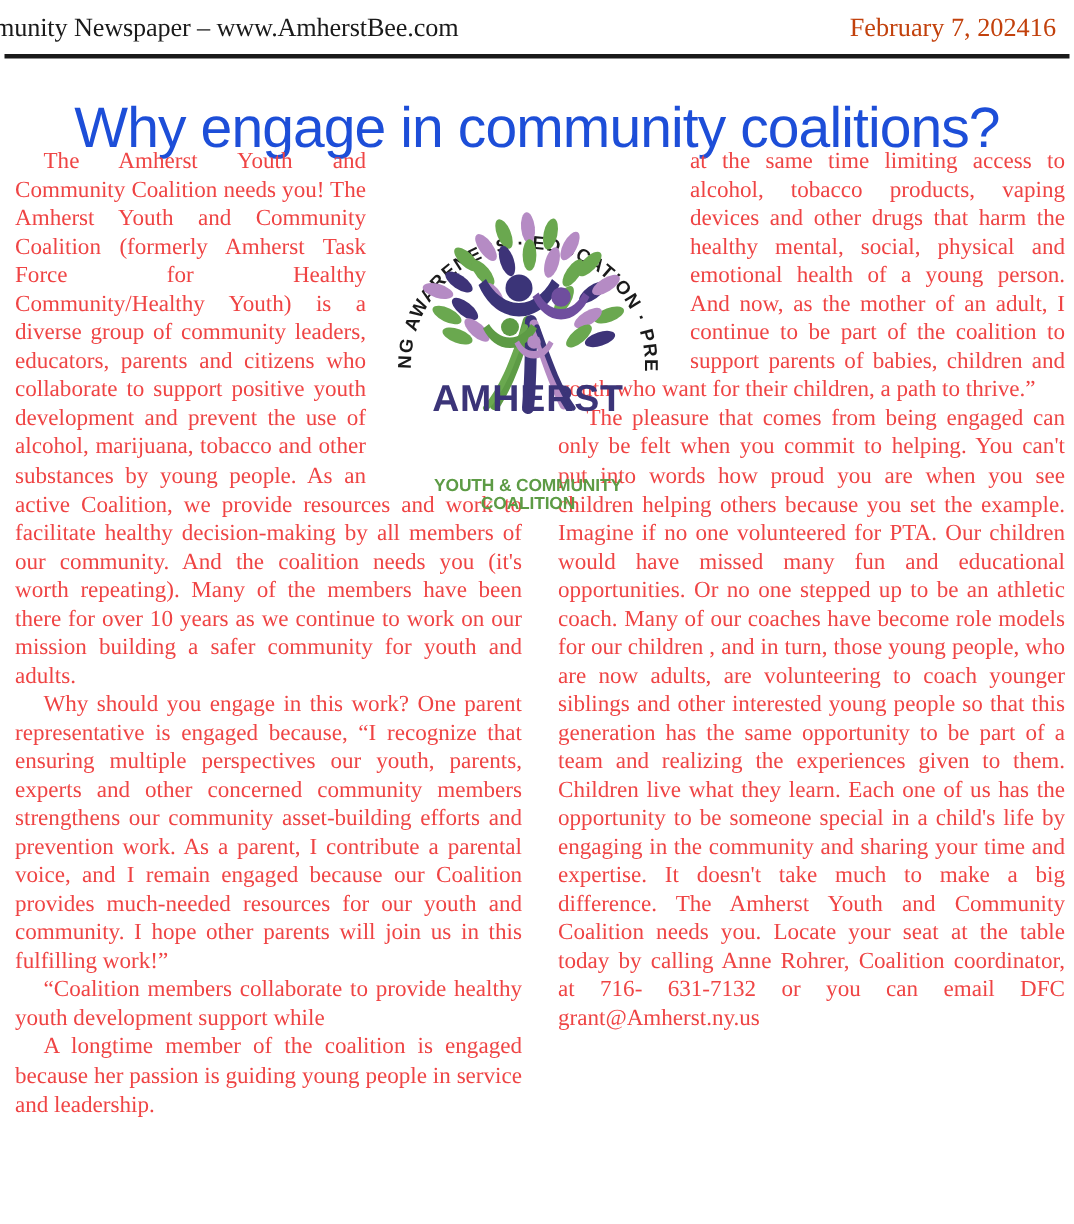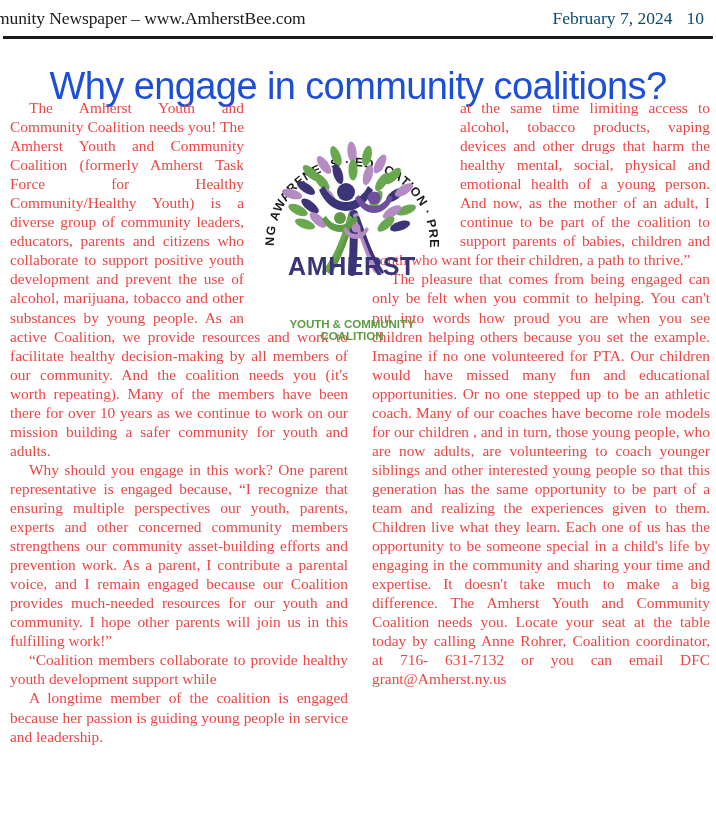--- a/index.html
+++ b/index.html
@@ -32,24 +32,23 @@
   .masthead-left {
     font-size: 17.5px;
     letter-spacing: -0.1px;
     white-space: nowrap;
     margin-left: -4px;
     color: #1a1a1a;
   }
   .masthead-right {
     display: flex;
     align-items: baseline;
-    gap: 14px;
     font-size: 17.5px;
     white-space: nowrap;
-    color: #0c4a6e;
+    color: #c2410c;
     margin-right: 6px;
   }
   .rule {
     position: absolute;
     top: 36px;
     left: 3px;
     width: 710px;
     height: 2.5px;
     background: #1a1a1a;
   }
@@ -153,21 +152,21 @@
     margin-top: 40px;
   }
 </style>
 </head>
 <body>
 
 <div class="masthead">
   <div class="masthead-left">munity Newspaper – www.AmherstBee.com</div>
   <div class="masthead-right">
     <span>February 7, 2024</span>
-    <span>10</span>
+    <span>16</span>
   </div>
 </div>
 <div class="rule"></div>
 
 <h1 class="headline">Why engage in community coalitions?</h1>
 
 <div class="article">
 
   <div class="col col-left">
     <div class="float-logo-left"></div>

